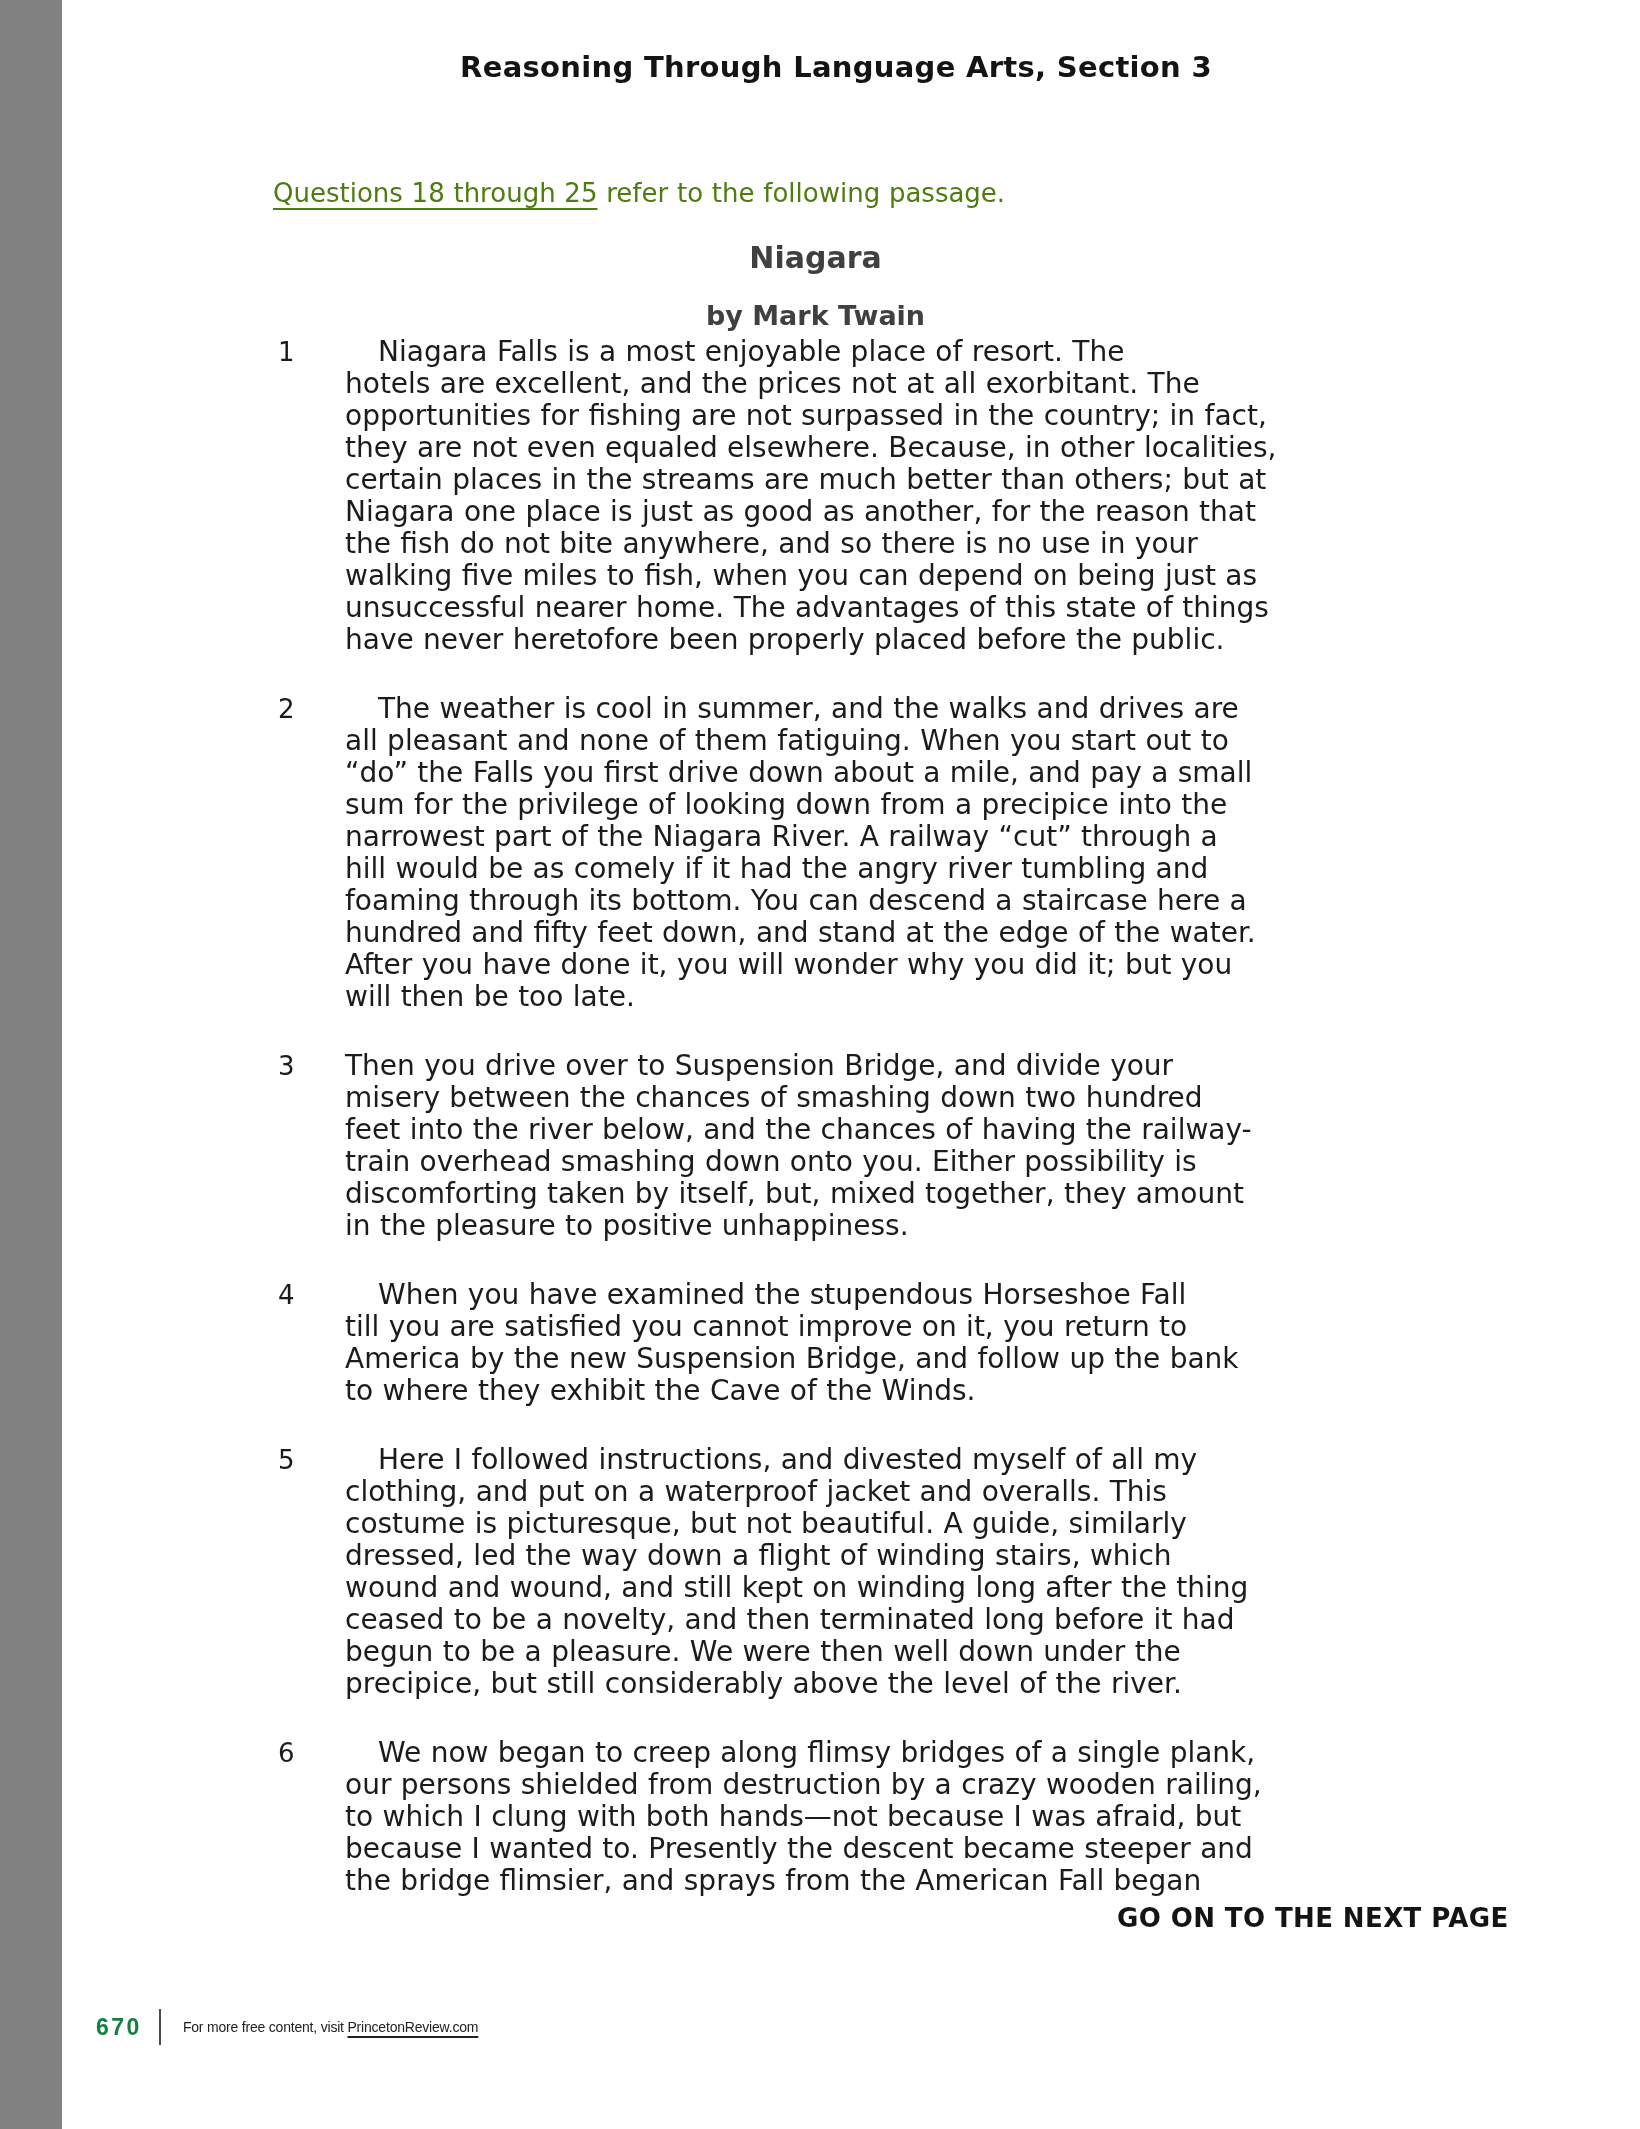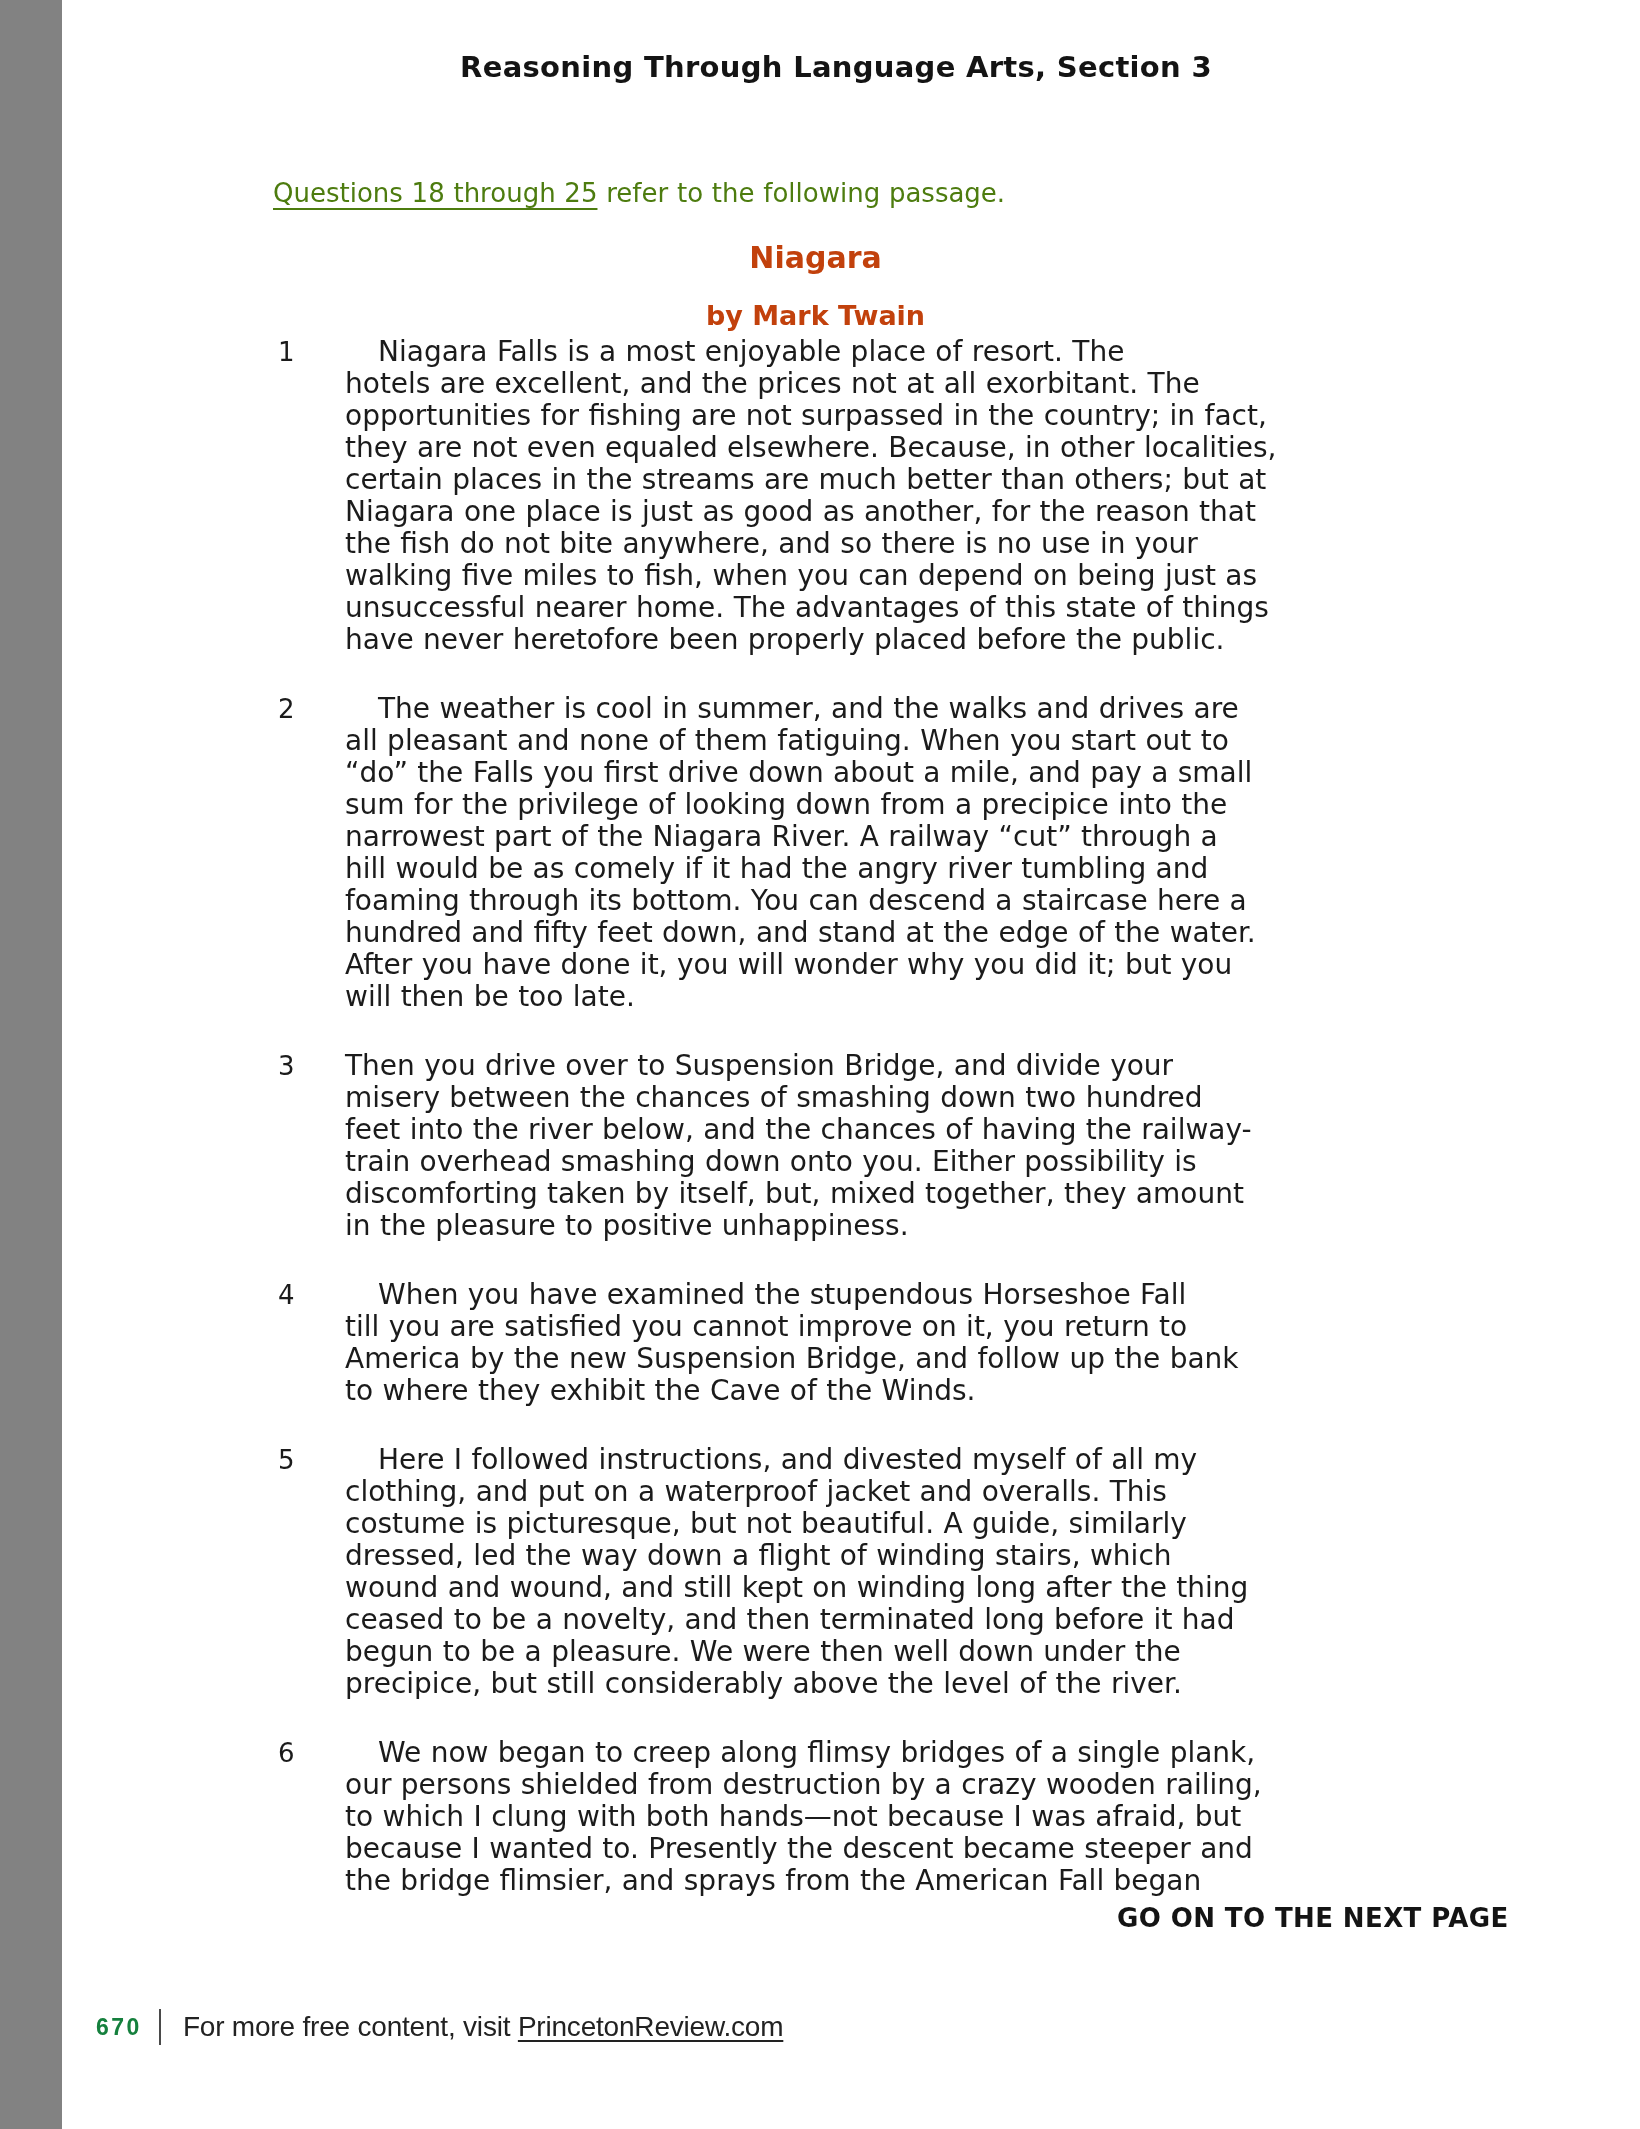--- a/index.html
+++ b/index.html
@@ -31,21 +31,21 @@
     word-spacing:0.5px;
   }
   .intro-line .u {
     text-decoration:underline;
     text-decoration-thickness:2px;
     text-underline-offset:6px;
   }
 
   .passage-head {
     position:absolute; left:345px; top:241px; width:941px;
-    text-align:center; font-weight:bold; color:#c2410c;
+    text-align:center; font-weight:bold; color:#404040;
   }
   .passage-title  { font-size:30px; line-height:34px; }
   .passage-byline { font-size:27px; line-height:33px;margin-top:24px; }
 
   .passage-body {
     position:absolute; left:278px; top:336px; width:1030px;
   }
   .para { display:flex; margin-bottom:37px; }
   .para-num {
     width:67px; flex:0 0 67px;
@@ -72,21 +72,21 @@
   }
   .footer-page-number {
     font-weight:bold; font-size:23px; letter-spacing:2.5px;
     color:#15803d;
   }
   .footer-divider {
     width:2px; height:36px; background:#4a4a4a;
     margin-left:17px; margin-right:22px;
   }
   .footer-text {
-    font-size:28px; letter-spacing:-0.2px; color:#222222;
+    font-size:14px; letter-spacing:-0.2px; color:#222222;
     white-space:nowrap;
   }
   .footer-link {
     color:#222222;
     text-decoration:underline;
     text-decoration-thickness:1.5px;
     text-underline-offset:4px;
     cursor:pointer;
   }
 </style>

